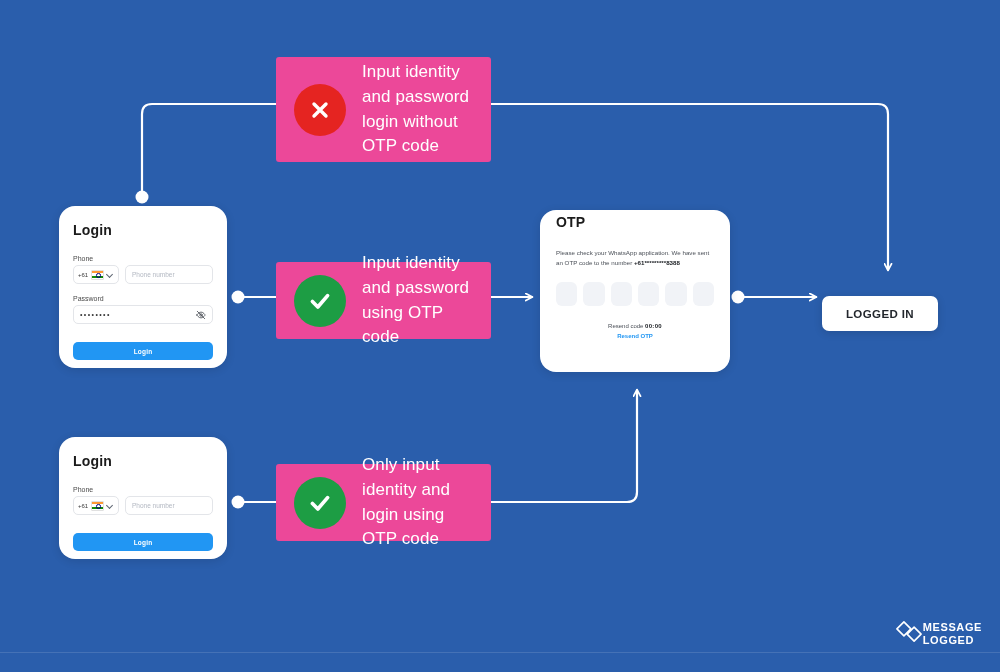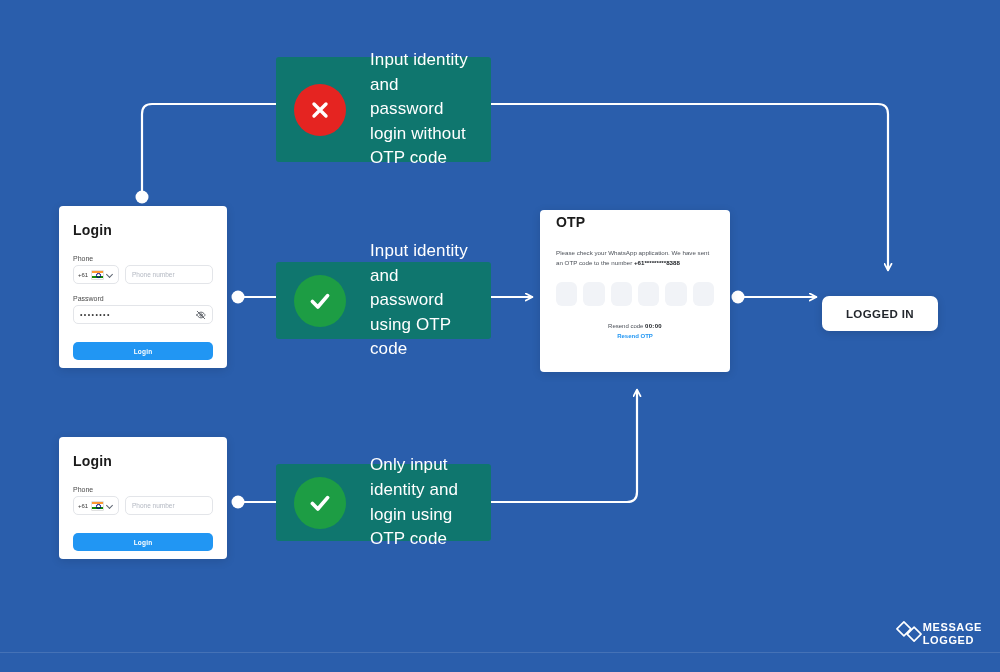--- a/index.html
+++ b/index.html
@@ -12,21 +12,21 @@
   }
   #stage{position:absolute;inset:0;width:1000px;height:672px;}
 
   
   #wires{position:absolute;left:0;top:0;width:1000px;height:672px;}
 
   
   .card{
     position:absolute;
     background:#ffffff;
-    border-radius:4px;
+    border-radius:16px;
     box-shadow:0 2px 10px rgba(0,0,0,.12);
     box-sizing:border-box;
   }
   .card-title{
     font-size:14px;font-weight:700;color:#1b1b1b;letter-spacing:.2px;
   }
   .field-label{
     font-size:7px;color:#4a4a4a;margin-bottom:3px;
   }
   .row{display:flex;gap:6px;}
@@ -85,22 +85,22 @@
     text-align:center;font-size:6px;color:#4a4f57;
   }
   .resend-code b{color:#15181d;font-weight:700;letter-spacing:.3px;}
   .resend-otp{
     text-align:center;font-size:6px;color:#2196f3;font-weight:700;
     margin-top:4px;cursor:pointer;
   }
 
   
   .step{
-    position:absolute;background:#0f766e;border-radius:3px;
-    display:flex;align-items:center;gap:24px;
+    position:absolute;background:#ec4899;border-radius:3px;
+    display:flex;align-items:center;gap:16px;
     padding:0 18px;box-sizing:border-box;justify-content:flex-end;
   }
   .badge{
     width:52px;height:52px;border-radius:50%;flex:0 0 auto;
     display:flex;align-items:center;justify-content:center;
   }
   .badge.ok{background:#1d9d44;}
   .badge.no{background:#e52421;}
   .step-text{
     color:#ffffff;font-size:17px;line-height:1.45;font-weight:400;

